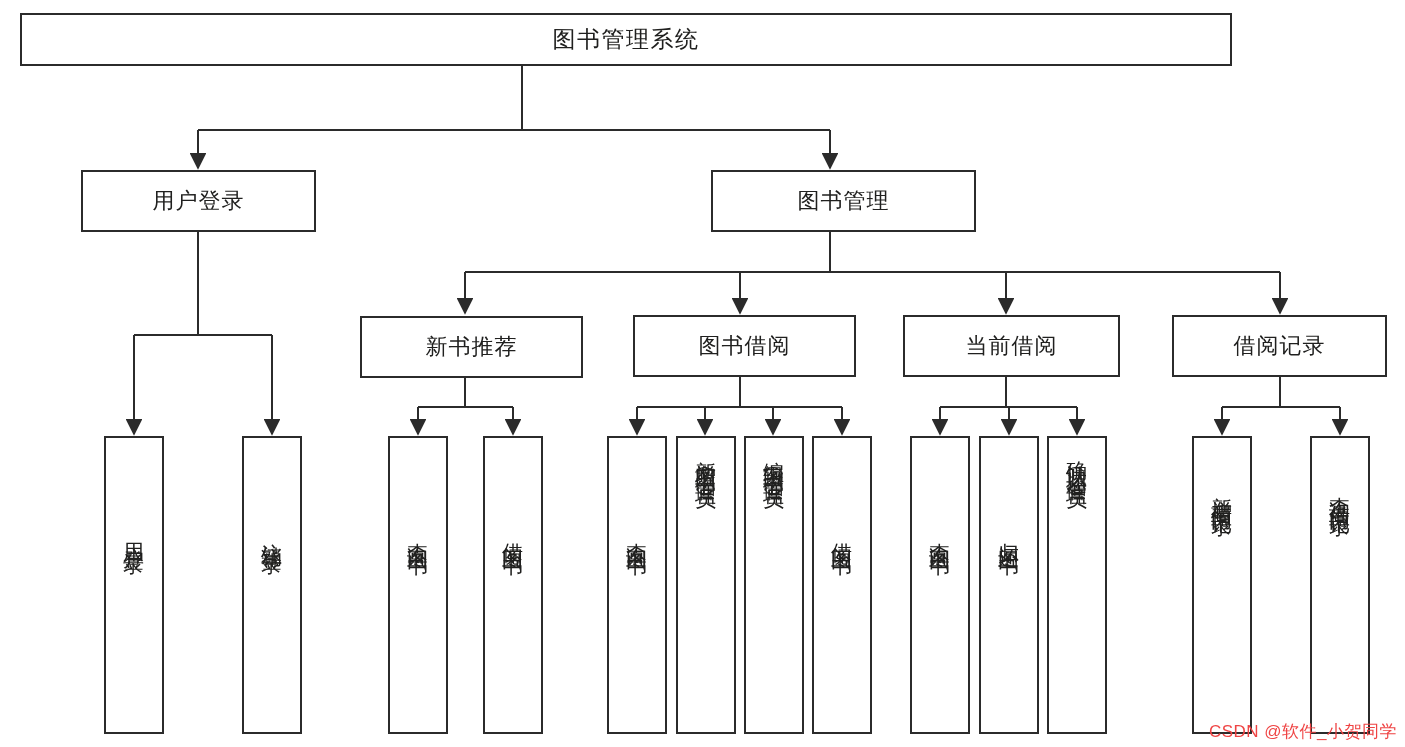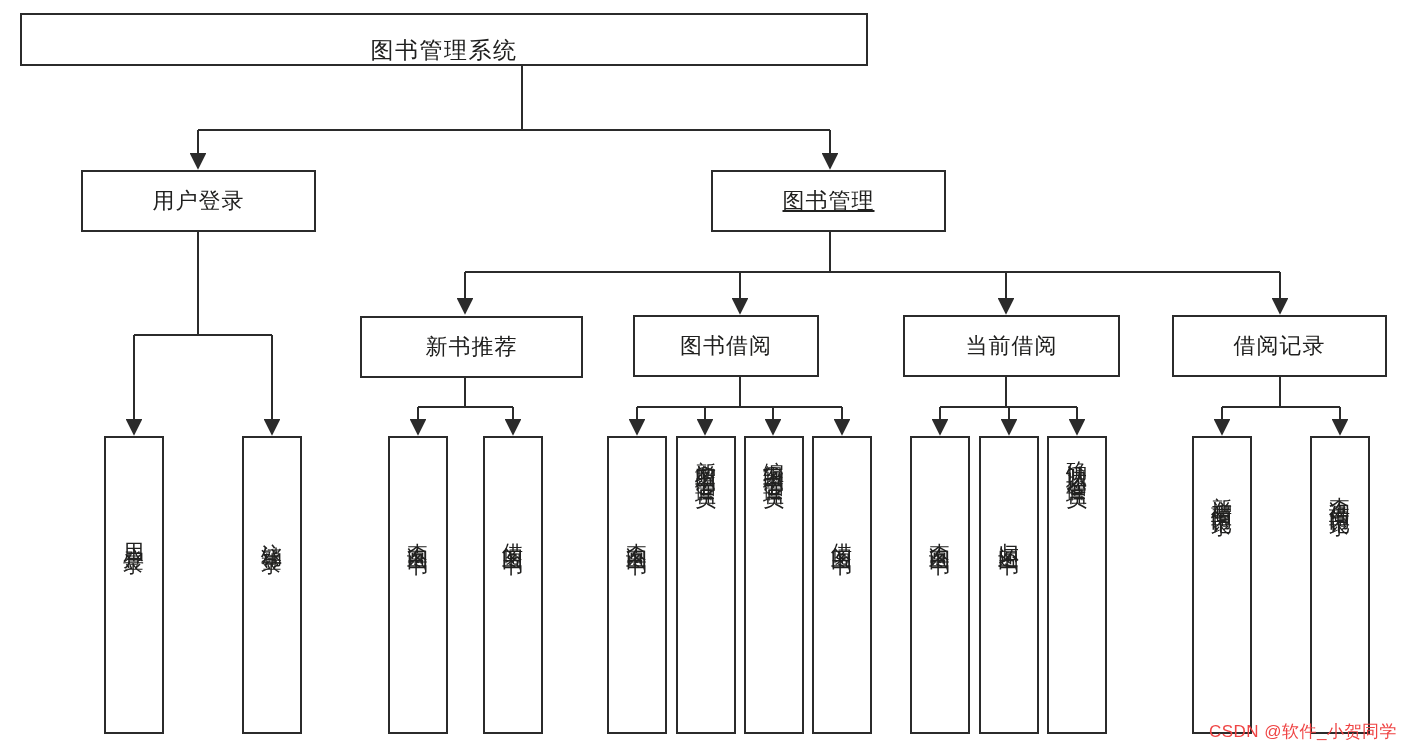--- a/index.html
+++ b/index.html
@@ -131,35 +131,35 @@
       <path d="M 1009 407 L 1009 434" marker-end="url(#arrow)"></path>
       <path d="M 1077 407 L 1077 434" marker-end="url(#arrow)"></path>
 
       <path d="M 1280 377 L 1280 407"></path>
       <path d="M 1222 407 L 1340 407"></path>
       <path d="M 1222 407 L 1222 434" marker-end="url(#arrow)"></path>
       <path d="M 1340 407 L 1340 434" marker-end="url(#arrow)"></path>
     </g>
   </svg>
 
-  <div class="node horiz root" style="left:20px; top:13px; width:848px; height:53px;align-items:flex-end;">
+  <div class="node horiz root" style="left:20px; top:13px; width:1212px; height:53px;">
     <span class="node-label">图书管理系统</span>
   </div>
 
   <div class="node horiz" style="left:81px; top:170px; width:235px; height:62px;">
     <span class="node-label">用户登录</span>
   </div>
-  <div class="node horiz" style="left:711px; top:170px; width:235px; height:62px;text-decoration:underline;">
+  <div class="node horiz" style="left:711px; top:170px; width:265px; height:62px;">
     <span class="node-label">图书管理</span>
   </div>
 
   <div class="node horiz" style="left:360px; top:316px; width:223px; height:62px;">
     <span class="node-label">新书推荐</span>
   </div>
-  <div class="node horiz" style="left:633px; top:315px; width:186px; height:62px;">
+  <div class="node horiz" style="left:633px; top:315px; width:223px; height:62px;">
     <span class="node-label">图书借阅</span>
   </div>
   <div class="node horiz" style="left:903px; top:315px; width:217px; height:62px;">
     <span class="node-label">当前借阅</span>
   </div>
   <div class="node horiz" style="left:1172px; top:315px; width:215px; height:62px;font-family:Liberation Serif, serif;">
     <span class="node-label">借阅记录</span>
   </div>
 
   <div class="node vert pad-lo" style="left:104px; top:436px; width:60px; height:298px;">

